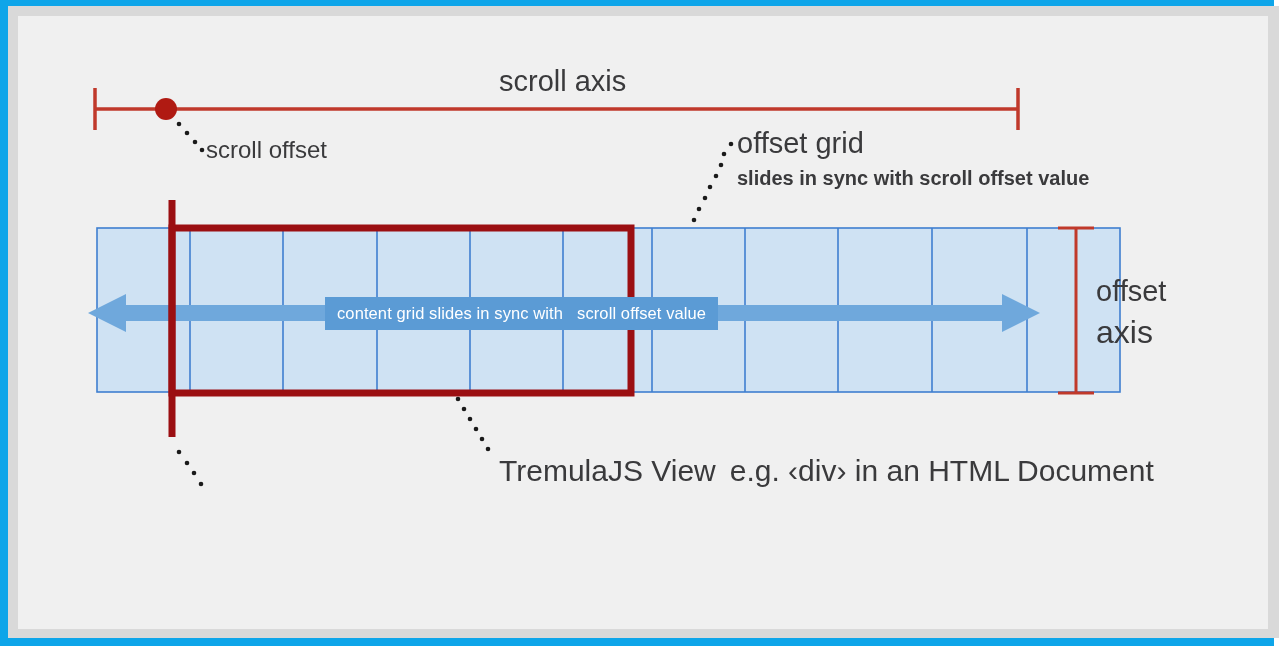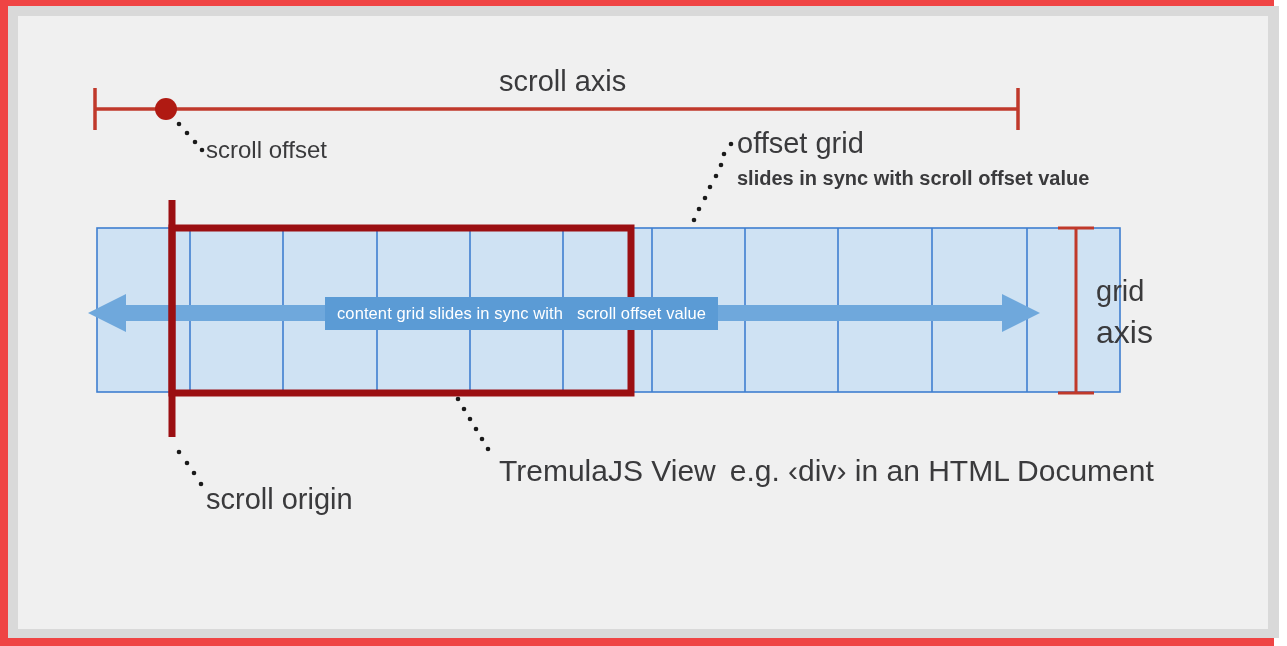--- a/index.html
+++ b/index.html
@@ -11,21 +11,21 @@
     width: 1287px;
     height: 646px;
     font-family: "Liberation Sans", sans-serif;
     overflow: hidden;
   }
 
   #diagram-root {
     position: relative;
     width: 1274px;
     height: 646px;
-    background: #ef4444;
+    background: #0ea5e9;
   }
 
   
   .frame-outer {
     position: absolute;
     left: 8px;
     top: 6px;
     width: 1271px;
     height: 632px;
     background: #d9d9d9;
@@ -214,24 +214,23 @@
 
   </svg>
 
   <div class="lbl lbl-scroll-axis">scroll axis</div>
 
   <div class="lbl lbl-scroll-offset">scroll offset</div>
 
   <div class="lbl lbl-content-grid">offset grid</div>
   <div class="lbl lbl-content-grid-sub">slides in sync with scroll offset value</div>
 
-  <div class="lbl lbl-cross-axis">grid</div>
+  <div class="lbl lbl-cross-axis">offset</div>
   <div class="lbl lbl-cross-axis-2">axis</div>
 
-  <div class="lbl lbl-scroll-origin">scroll origin</div>
 
   <div class="lbl lbl-view-line1">
     <span>TremulaJS View</span><span class="gapword"></span><span>e.g. ‹div› in an HTML Document</span>
   </div>
 
   <div class="callout-bar">
     <span class="callout-seg-left">content grid slides in sync with</span>
     <span>scroll offset value</span>
   </div>
 

